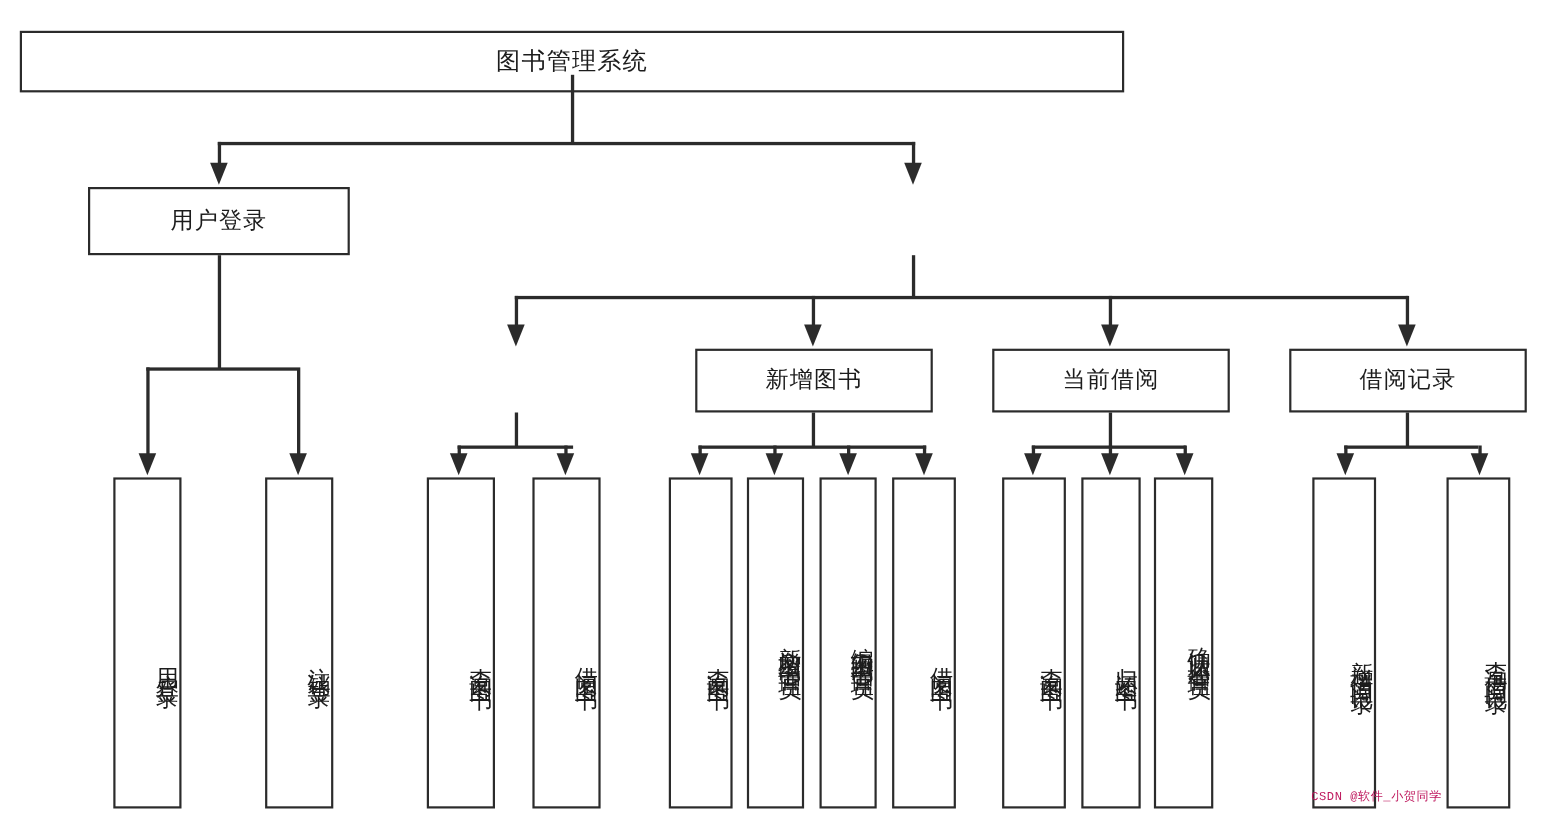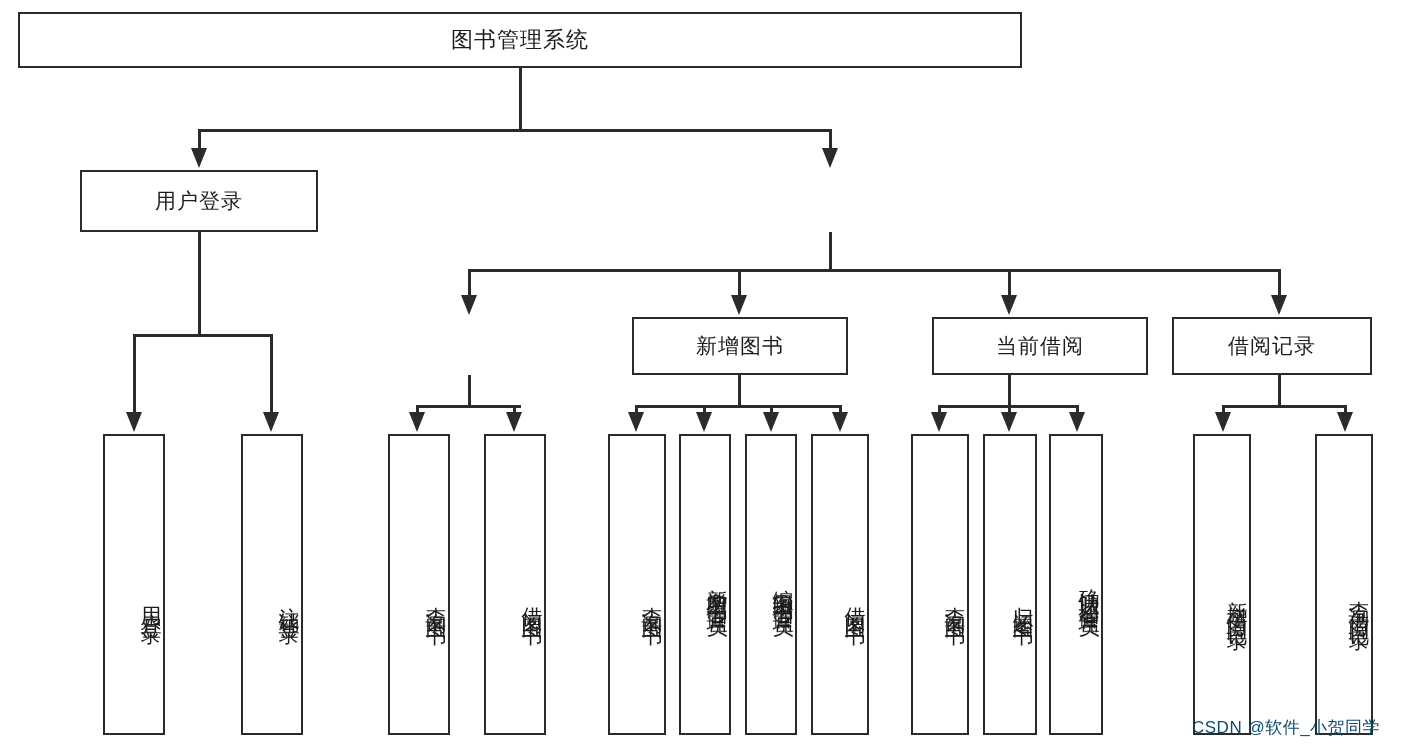--- a/index.html
+++ b/index.html
@@ -66,33 +66,33 @@
     width: 0;
     height: 0;
     border-left: 8px solid transparent;
     border-right: 8px solid transparent;
     border-top: 20px solid #2b2b2b;
   }
 
   
   #watermark {
     position: absolute;
-    font-size: 17px;
-    color: #0c4a6e;
+    font-size: 11px;
+    color: #be185d;
     letter-spacing: 0.5px;
     white-space: nowrap;
-    font-family: Liberation Sans, sans-serif;
+    font-family: Liberation Mono, monospace;
   }
 </style>
 </head>
 <body>
 
 <div id="diagram-root">
 
-  <div class="node root" style="left:18px; top:12px; width:1004px; height:56px;">图书管理系统</div>
+  <div class="node root" style="left:18px; top:28px; width:1004px; height:56px;">图书管理系统</div>
 
   <div class="line v" style="left:519px; top:68px; height:62px;"></div>
 
   <div class="line h" style="left:198px; top:129px; width:634px;"></div>
 
   <div class="line v" style="left:198px; top:129px; height:22px;"></div>
   <div class="arrow" style="left:191px; top:148px;"></div>
   <div class="line v" style="left:829px; top:129px; height:22px;"></div>
   <div class="arrow" style="left:822px; top:148px;"></div>
 
@@ -110,22 +110,22 @@
   <div class="line v" style="left:468px; top:269px; height:28px;"></div>
   <div class="arrow" style="left:461px; top:295px;"></div>
   <div class="line v" style="left:738px; top:269px; height:28px;"></div>
   <div class="arrow" style="left:731px; top:295px;"></div>
   <div class="line v" style="left:1008px; top:269px; height:28px;"></div>
   <div class="arrow" style="left:1001px; top:295px;"></div>
   <div class="line v" style="left:1278px; top:269px; height:28px;"></div>
   <div class="arrow" style="left:1271px; top:295px;"></div>
 
   <div class="node" style="left:632px; top:317px; width:216px; height:58px;">新增图书</div>
-  <div class="node" style="left:902px; top:317px; width:216px; height:58px;margin-left:30px;">当前借阅</div>
-  <div class="node" style="left:1172px; top:317px; width:200px; height:58px;">借阅记录</div>
+  <div class="node" style="left:902px; top:317px; width:216px; height:58px;">当前借阅</div>
+  <div class="node" style="left:1172px; top:317px; width:216px; height:58px;">借阅记录</div>
 
   <div class="line v" style="left:468px; top:375px; height:32px;"></div>
   <div class="line h" style="left:416px; top:405px; width:105px;"></div>
   <div class="line v" style="left:416px; top:405px; height:10px;"></div>
   <div class="arrow" style="left:409px; top:412px;"></div>
   <div class="line v" style="left:513px; top:405px; height:10px;"></div>
   <div class="arrow" style="left:506px; top:412px;"></div>
 
   <div class="line v" style="left:738px; top:375px; height:32px;"></div>
   <div class="line h" style="left:635px; top:405px; width:207px;"></div>

